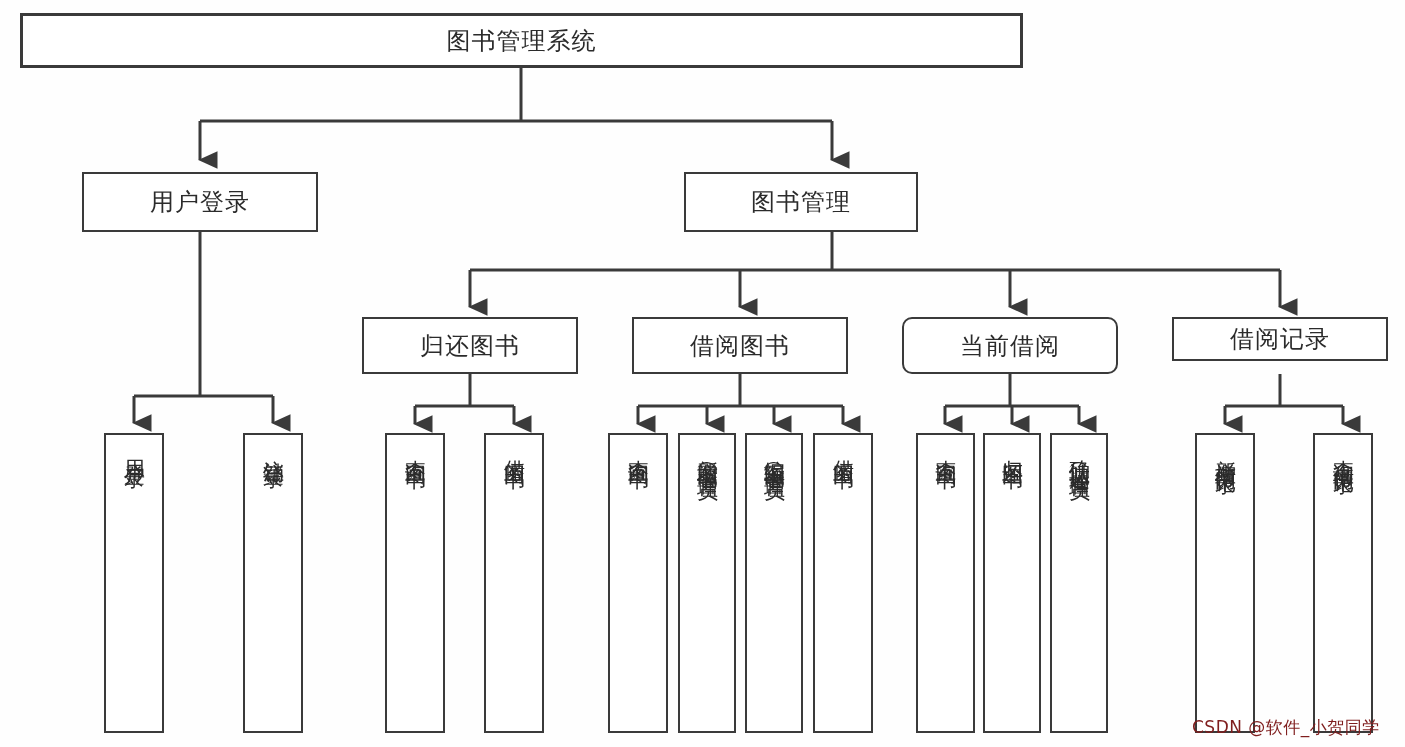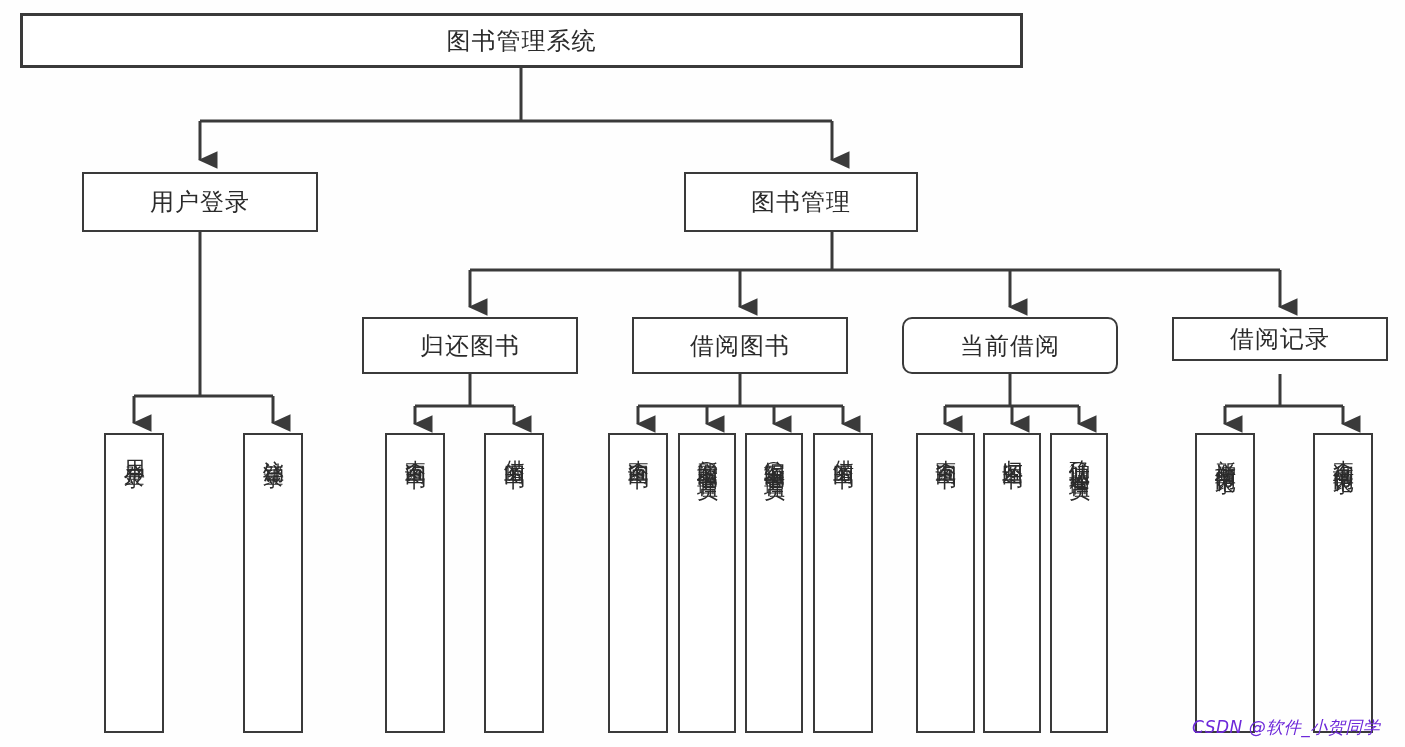--- a/index.html
+++ b/index.html
@@ -57,25 +57,24 @@
     text-orientation: upright;
     font-size: 21px;
     line-height: 1.1;
     letter-spacing: 3px;
     white-space: nowrap;
     margin: 0 auto;
   }
   .watermark {
     position: absolute;
     font-size: 17px;
-    color: #6d28d9;
+    color: #7f1d1d;
     letter-spacing: 0.5px;
     white-space: nowrap;
     user-select: none;
-    font-style: italic;
   }
 </style>
 </head>
 <body>
 
 <div id="diagram">
 
   <svg id="edges" viewBox="0 0 1405 747" xmlns="http://www.w3.org/2000/svg">
     <defs>
       <marker id="arrow" viewBox="0 0 12 12" refX="6" refY="10" markerWidth="7" markerHeight="9" orient="auto-start-reverse">

